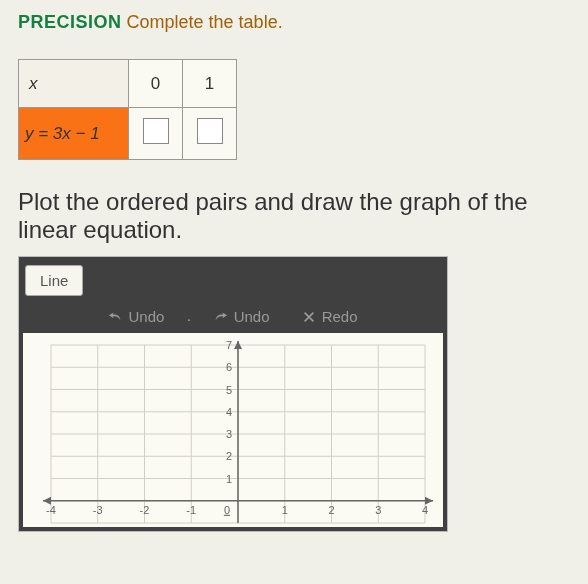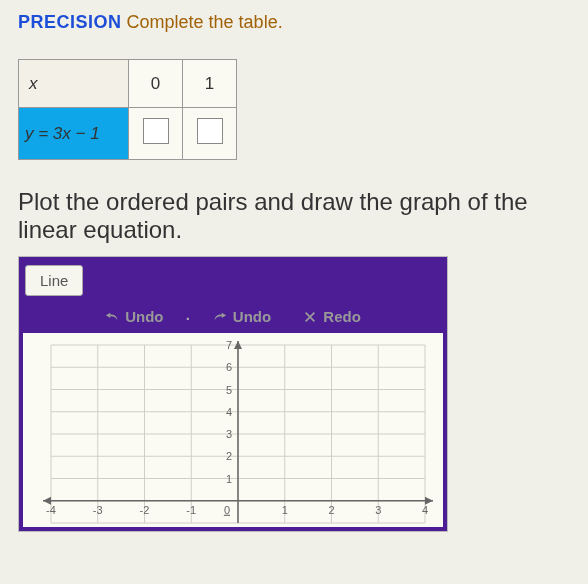--- a/index.html
+++ b/index.html
@@ -10,77 +10,76 @@
       font-family: Arial, sans-serif;
       padding: 12px 18px;
       position: relative;
       overflow: hidden;
     }
     .header-line {
       font-size: 18px;
       margin-bottom: 26px;
     }
     .precision {
-      color: #1d4ed8;
+      color: #15803d;
       font-weight: bold;
       letter-spacing: 0.5px;
     }
     .instruction {
       color: #a16207;
     }
     .tbl {
       border-collapse: collapse;
       margin-bottom: 28px;
       background: #faf9f2;
     }
     .tbl td {
       border: 1px solid #999;
       text-align: center;
       vertical-align: middle;
       font-size: 17px;
       color: #333;
     }
     .tbl .hdr-x { width: 110px; height: 48px; background: #f3f1e7; font-style: italic; text-align: left; padding-left: 10px;}
     .tbl .hdr-v { width: 54px; height: 48px; }
-    .tbl .eq-cell { height: 52px; background: #0ea5e9; text-align: left; padding-left: 6px; font-style: italic;}
+    .tbl .eq-cell { height: 52px; background: #f97316; text-align: left; padding-left: 6px; font-style: italic;}
     .answer-box {
       width: 26px;
       height: 26px;
       border: 1px solid #888;
       display: inline-block;
       background: #fff;
     }
     .plot-instruction {
       font-size: 24px;
       color: #333;
       margin-bottom: 12px;
     }
     .toolbox {
-      background: #4c1d95;
+      background: #404040;
       border: 1px solid #bbb;
       padding: 4px;
       width: 430px;
     }
     .line-btn {
       background: #f7f6ee;
       border: 1px solid #aaa;
       border-radius: 3px;
       padding: 6px 14px;
       font-size: 15px;
       color: #555;
       display: inline-block;
       margin: 4px 2px 10px 2px;
       cursor: pointer;
     }
     .actions {
       text-align: center;
       padding: 2px 0 6px 0;
       font-size: 15px;
       color: #999;
-      font-weight: bold;
     }
     .action-item {
       display: inline-flex;
       align-items: center;
       gap: 6px;
       margin: 0 14px;
       cursor: pointer;
     }
     .action-item svg { width: 14px; height: 14px; }
     .dot-sep { color: #aaa; margin: 0 4px; }

